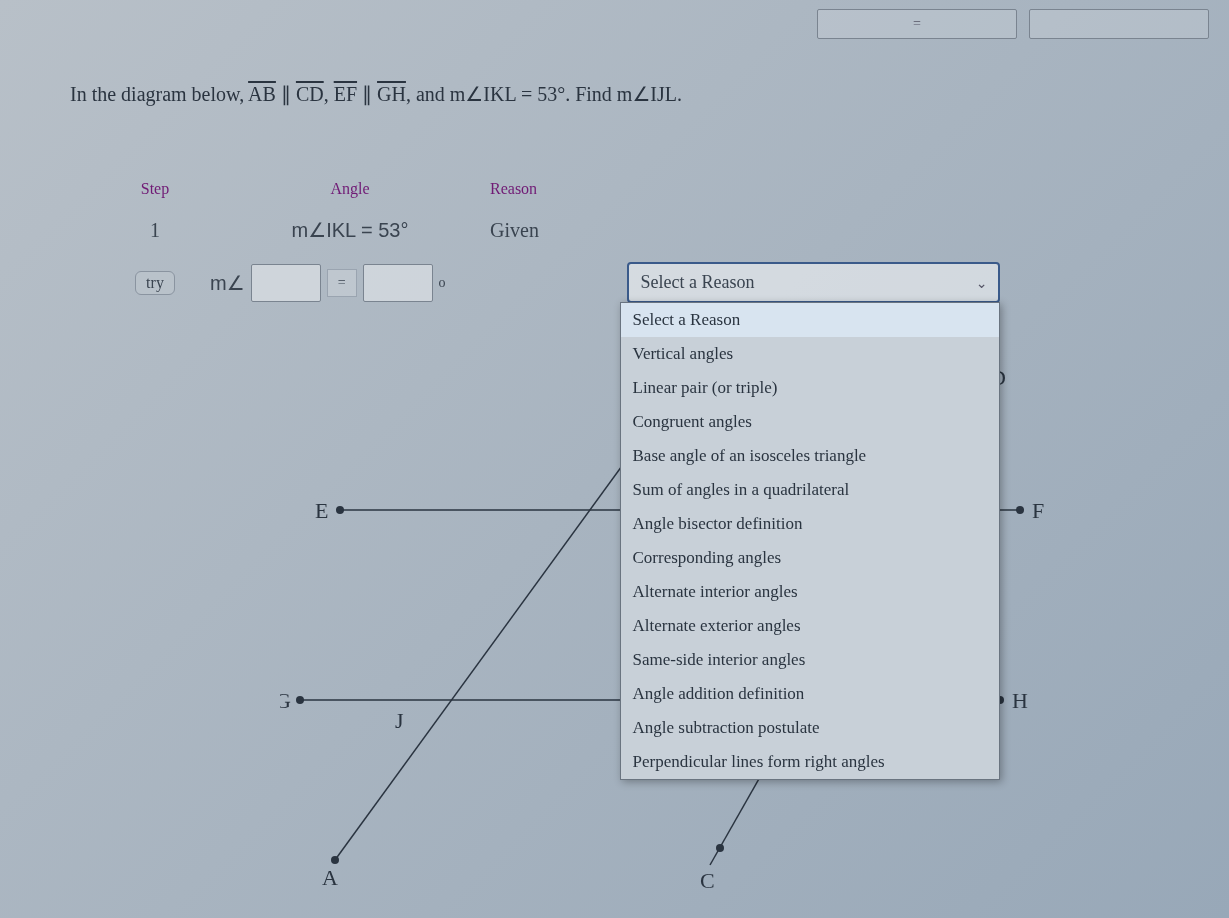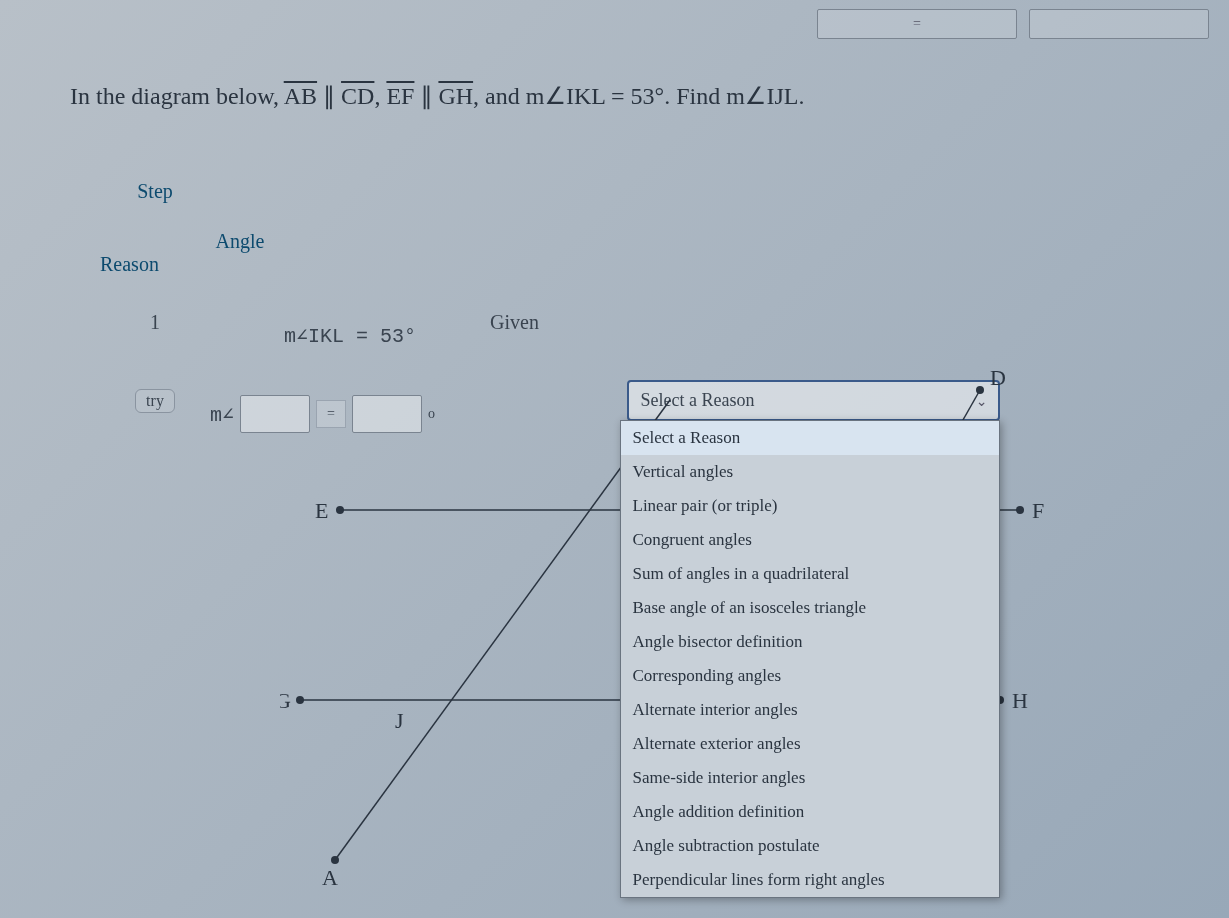--- a/index.html
+++ b/index.html
@@ -30,56 +30,55 @@
     height: 30px;
     border-radius: 2px;
   }
   .top-box.small { width: 200px; display:flex; align-items:center; justify-content:center; font-size:14px; color:#556;}
   .top-box.tiny { width: 180px; }
   .problem-text {
     position: absolute;
     top: 80px;
     left: 70px;
     right: 40px;
-    font-size: 24px;
+    font-size: 20px;
     color: #2a3440;
     line-height: 1.4;
   }
   .overline { text-decoration: overline; }
   .table-area {
     position: absolute;
     top: 180px;
     left: 100px;
     right: 100px;
   }
   .table-header {
     display: flex;
-    font-size: 20px;
-    color: #0c4a6e;
+    font-size: 16px;
+    color: #701a75;
     padding-bottom: 10px;
-    flex-direction: column;
   }
   .col-step { width: 110px; text-align: center; }
-  .col-angle { width: 280px; text-align: center; margin-top: 27px; }
+  .col-angle { width: 280px; text-align: center; }
   .col-reason { flex: 1; text-align: left; }
   .table-row {
     display: flex;
     align-items: center;
     font-size: 20px;
     padding: 10px 0;
   }
   .step-label {
     display: inline-block;
     border: 1px solid #8a94a0;
     border-radius: 6px;
     padding: 2px 10px;
     font-size: 16px;
     background: rgba(255,255,255,0.1);
   }
-  .angle-expr { font-family: Liberation Mono, monospace; }
+  .angle-expr { font-family: Liberation Sans, sans-serif; }
   .angle-input-row {
     display: flex;
     align-items: center;
     gap: 6px;
   }
   .input-box {
     width: 70px;
     height: 38px;
     border: 1px solid #7a8490;
     background: rgba(255,255,255,0.4);
@@ -203,22 +202,22 @@
       <div class="reason-dropdown">
         <div class="dropdown-header">
           <span>Select a Reason</span>
           <span class="chevron">⌄</span>
         </div>
         <div class="dropdown-list" id="dropdown-list">
             <div class="dropdown-item selected">Select a Reason</div>
             <div class="dropdown-item">Vertical angles</div>
             <div class="dropdown-item">Linear pair (or triple)</div>
             <div class="dropdown-item">Congruent angles</div>
+            <div class="dropdown-item">Base angle of an isosceles triangle</div>
             <div class="dropdown-item">Sum of angles in a quadrilateral</div>
-            <div class="dropdown-item">Base angle of an isosceles triangle</div>
             <div class="dropdown-item">Angle bisector definition</div>
             <div class="dropdown-item">Corresponding angles</div>
             <div class="dropdown-item">Alternate interior angles</div>
             <div class="dropdown-item">Alternate exterior angles</div>
             <div class="dropdown-item">Same-side interior angles</div>
             <div class="dropdown-item">Angle addition definition</div>
             <div class="dropdown-item">Angle subtraction postulate</div>
             <div class="dropdown-item">Perpendicular lines form right angles</div>
           </div>
       </div>

